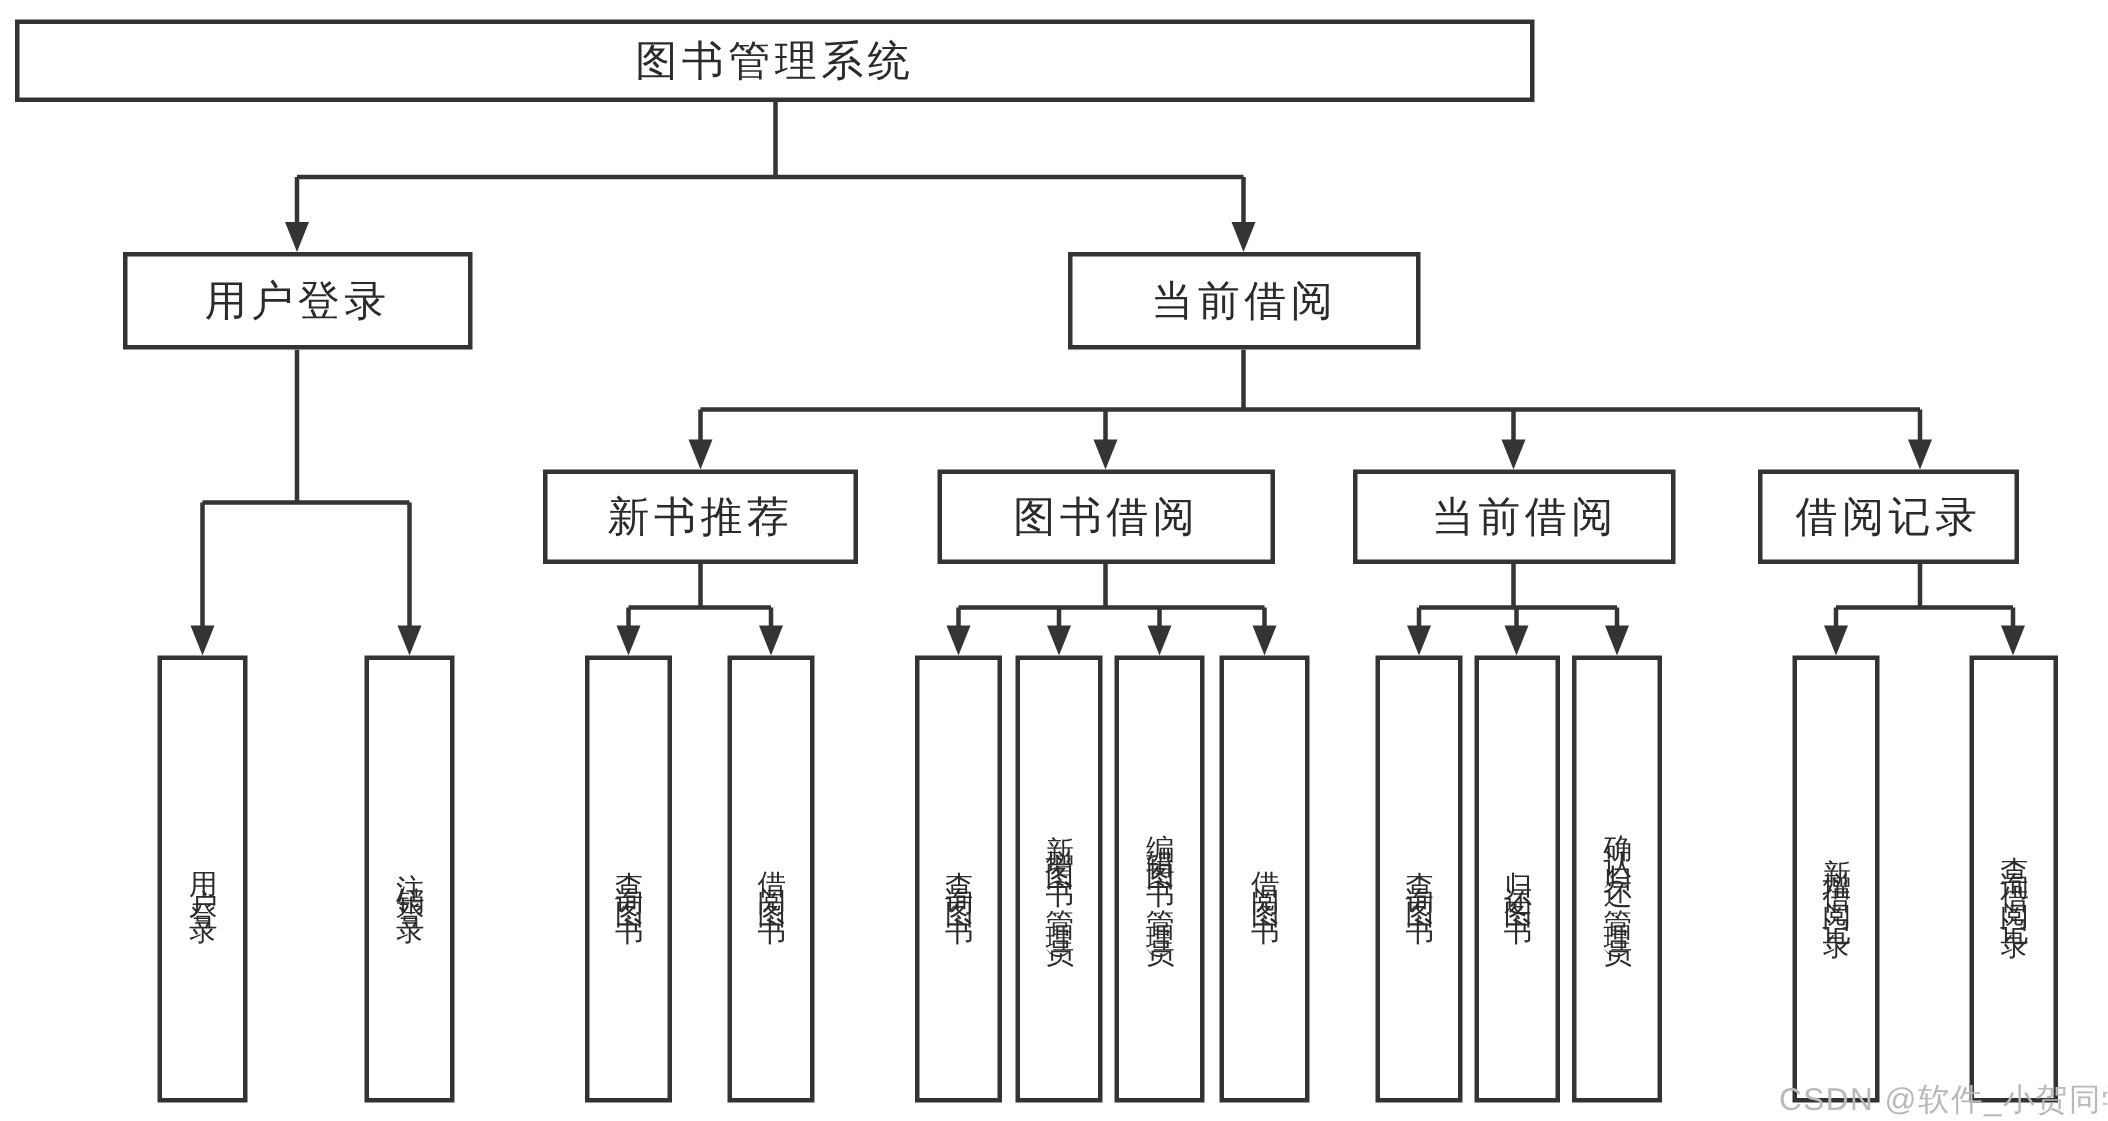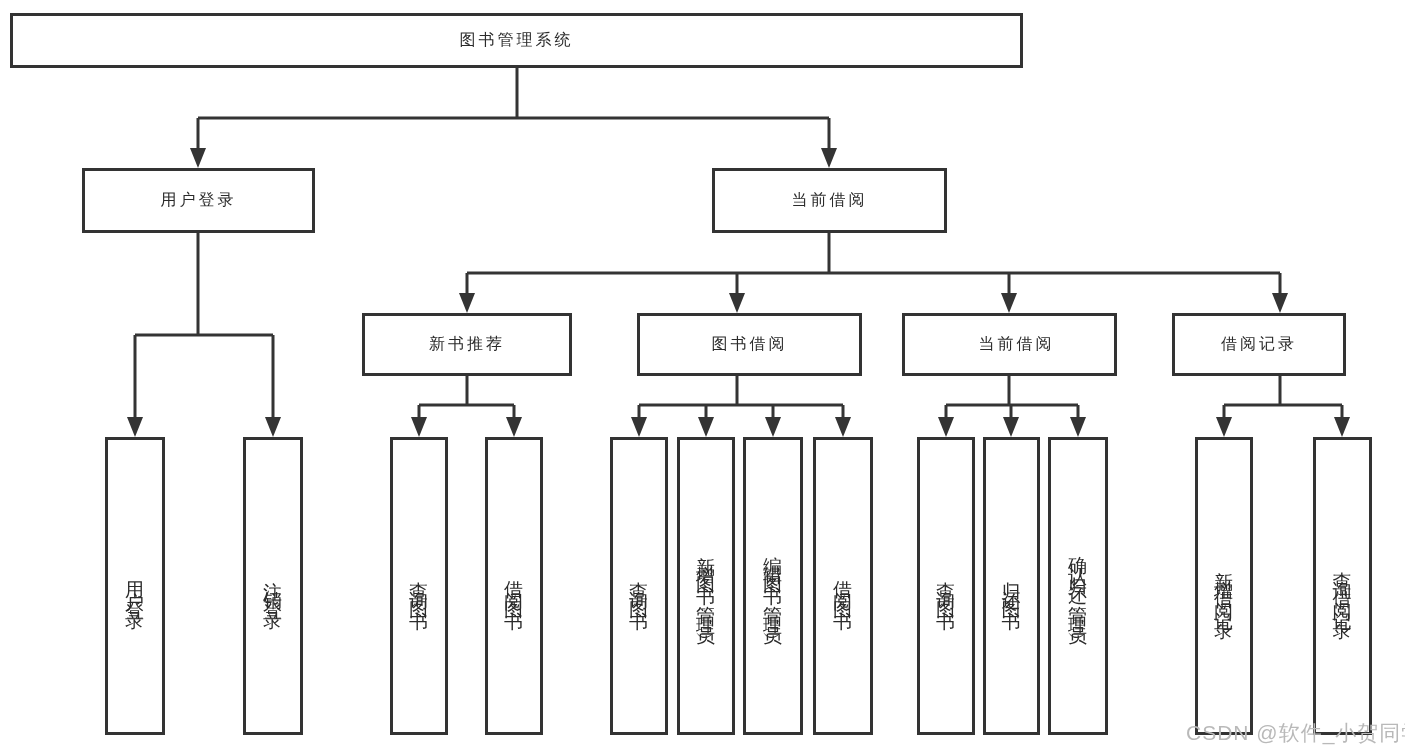--- a/index.html
+++ b/index.html
@@ -22,21 +22,21 @@
     box-sizing: border-box;
     background: #ffffff;
     border: 3px solid #333333;
     display: flex;
     align-items: center;
     justify-content: center;
     z-index: 2;
     color: #2b2b2b;
   }
   .box.h span {
-    font-size: 16px;
+    font-size: 28px;
     letter-spacing: 3px;
     white-space: nowrap;
     color: #2b2b2b;
   }
   .box.v { top: 437px; height: 298px; }
   .box.v span {
     writing-mode: vertical-rl;
     text-orientation: mixed;
     font-size: 19px;
     letter-spacing: 10px;
@@ -107,21 +107,21 @@
   <div class="box h" style="left:82px; top:168px; width:233px; height:65px;">
     <span>用户登录</span>
   </div>
   <div class="box h" style="left:712px; top:168px; width:235px; height:65px;">
     <span>当前借阅</span>
   </div>
 
   <div class="box h" style="left:362px; top:313px; width:210px; height:63px;">
     <span>新书推荐</span>
   </div>
-  <div class="box h" style="left:625px; top:313px; width:225px; height:63px;margin-left:12px;">
+  <div class="box h" style="left:625px; top:313px; width:225px; height:63px;">
     <span>图书借阅</span>
   </div>
   <div class="box h" style="left:902px; top:313px; width:215px; height:63px;padding-left:14px;">
     <span>当前借阅</span>
   </div>
   <div class="box h" style="left:1172px; top:313px; width:174px; height:63px;">
     <span>借阅记录</span>
   </div>
 
   <div class="box v" style="left:105px; width:60px;">

